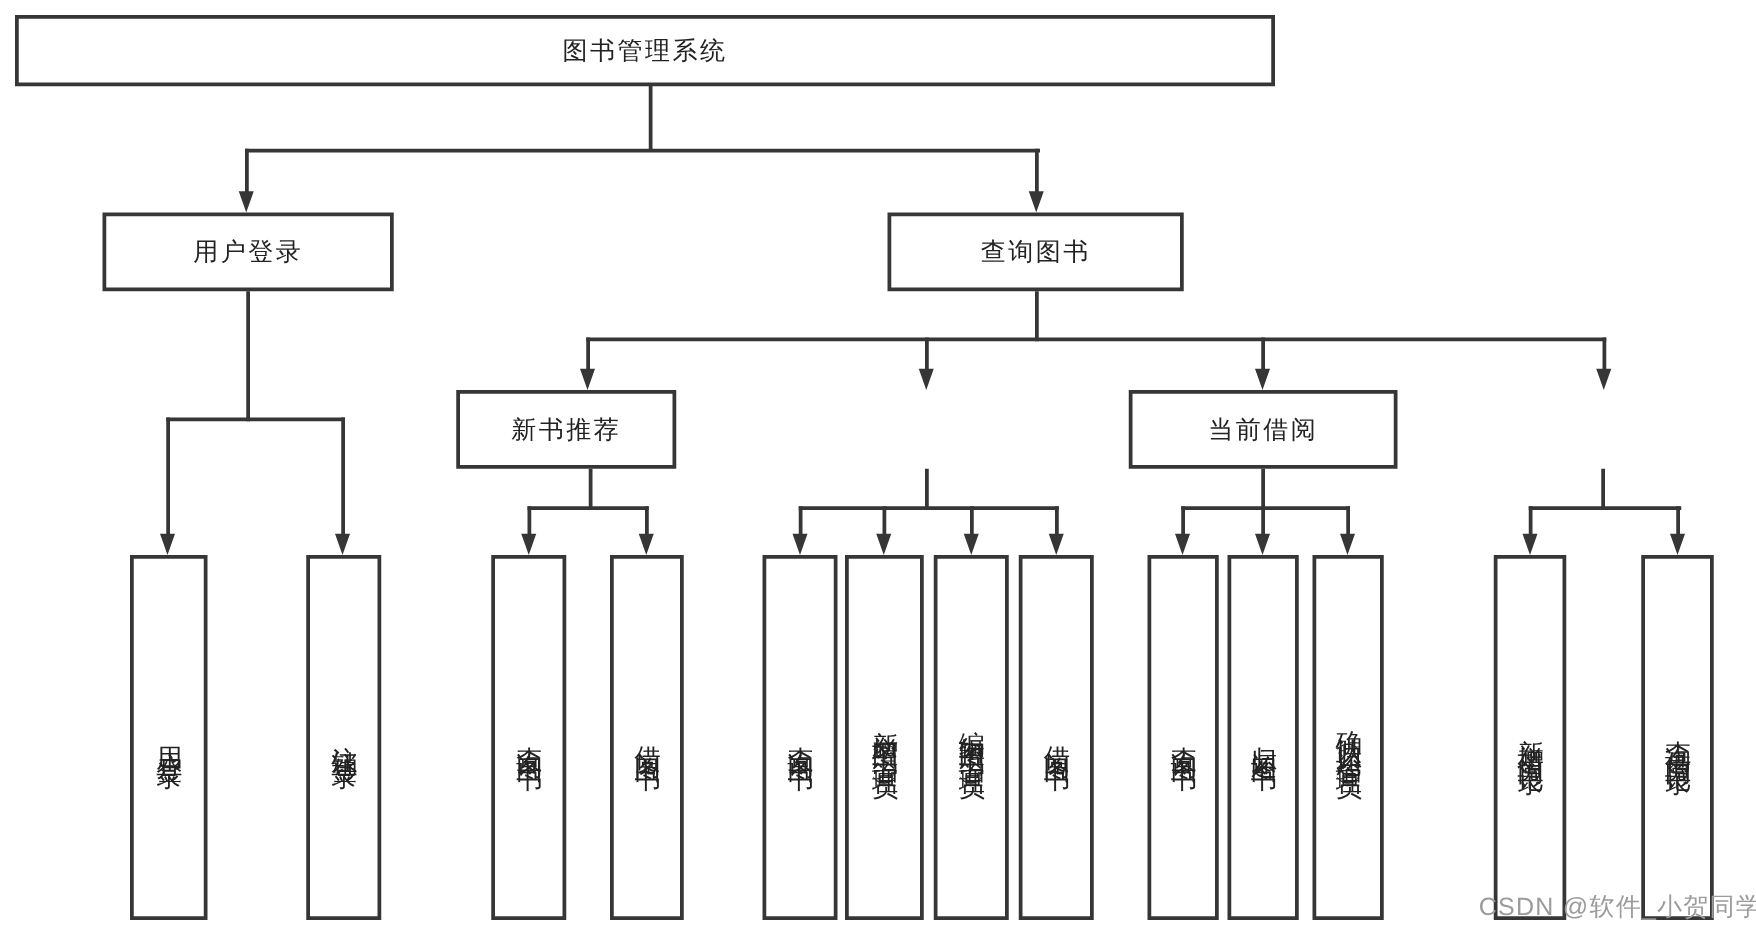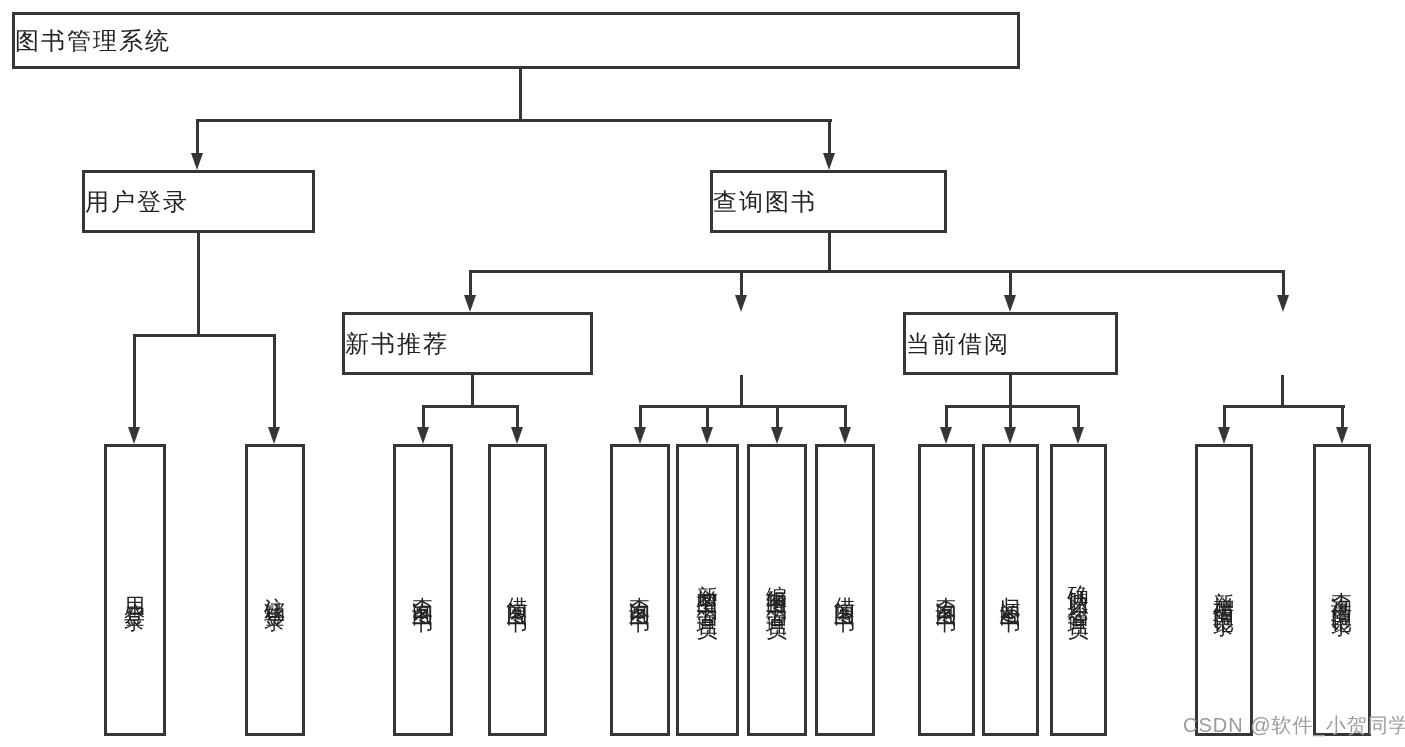--- a/index.html
+++ b/index.html
@@ -11,23 +11,23 @@
     position:relative;
     width:1405px;height:747px;
     background:#ffffff;
     overflow:hidden;
   }
   .box{
     position:absolute;
     border:3px solid #363636;
     background:#ffffff;
     box-sizing:border-box;
-    display:flex;align-items:center;
+    display:flex;align-items:center;justify-content:center;
     color:#222222;
-    font-size:24px;
+    font-size:20px;
     letter-spacing:2px;
     white-space:nowrap;
   }
   .vbox{
     position:absolute;
     border:3px solid #363636;
     background:#ffffff;
     box-sizing:border-box;
     display:flex;align-items:center;justify-content:center;
     color:#222222;
@@ -92,21 +92,21 @@
   <div class="hline" style="left:469px;top:270px;width:816px;"></div>
   <div class="vline" style="left:469px;top:270px;height:27px;"></div>
   <div class="arrow" style="left:464px;top:295px;"></div>
   <div class="vline" style="left:740px;top:270px;height:27px;"></div>
   <div class="arrow" style="left:735px;top:295px;"></div>
   <div class="vline" style="left:1009px;top:270px;height:27px;"></div>
   <div class="arrow" style="left:1004px;top:295px;"></div>
   <div class="vline" style="left:1282px;top:270px;height:27px;"></div>
   <div class="arrow" style="left:1277px;top:295px;"></div>
 
-  <div class="box" style="left:342px;top:312px;width:251px;height:63px;">
+  <div class="box" style="left:365px;top:312px;width:176px;height:63px;">
     <span>新书推荐</span>
   </div>
   <div class="box" style="left:903px;top:312px;width:215px;height:63px;">
     <span>当前借阅</span>
   </div>
 
   <div class="vline" style="left:471px;top:375px;height:33px;"></div>
   <div class="hline" style="left:422px;top:405px;width:97px;"></div>
   <div class="vline" style="left:422px;top:405px;height:23px;"></div>
   <div class="arrow" style="left:417px;top:427px;"></div>

